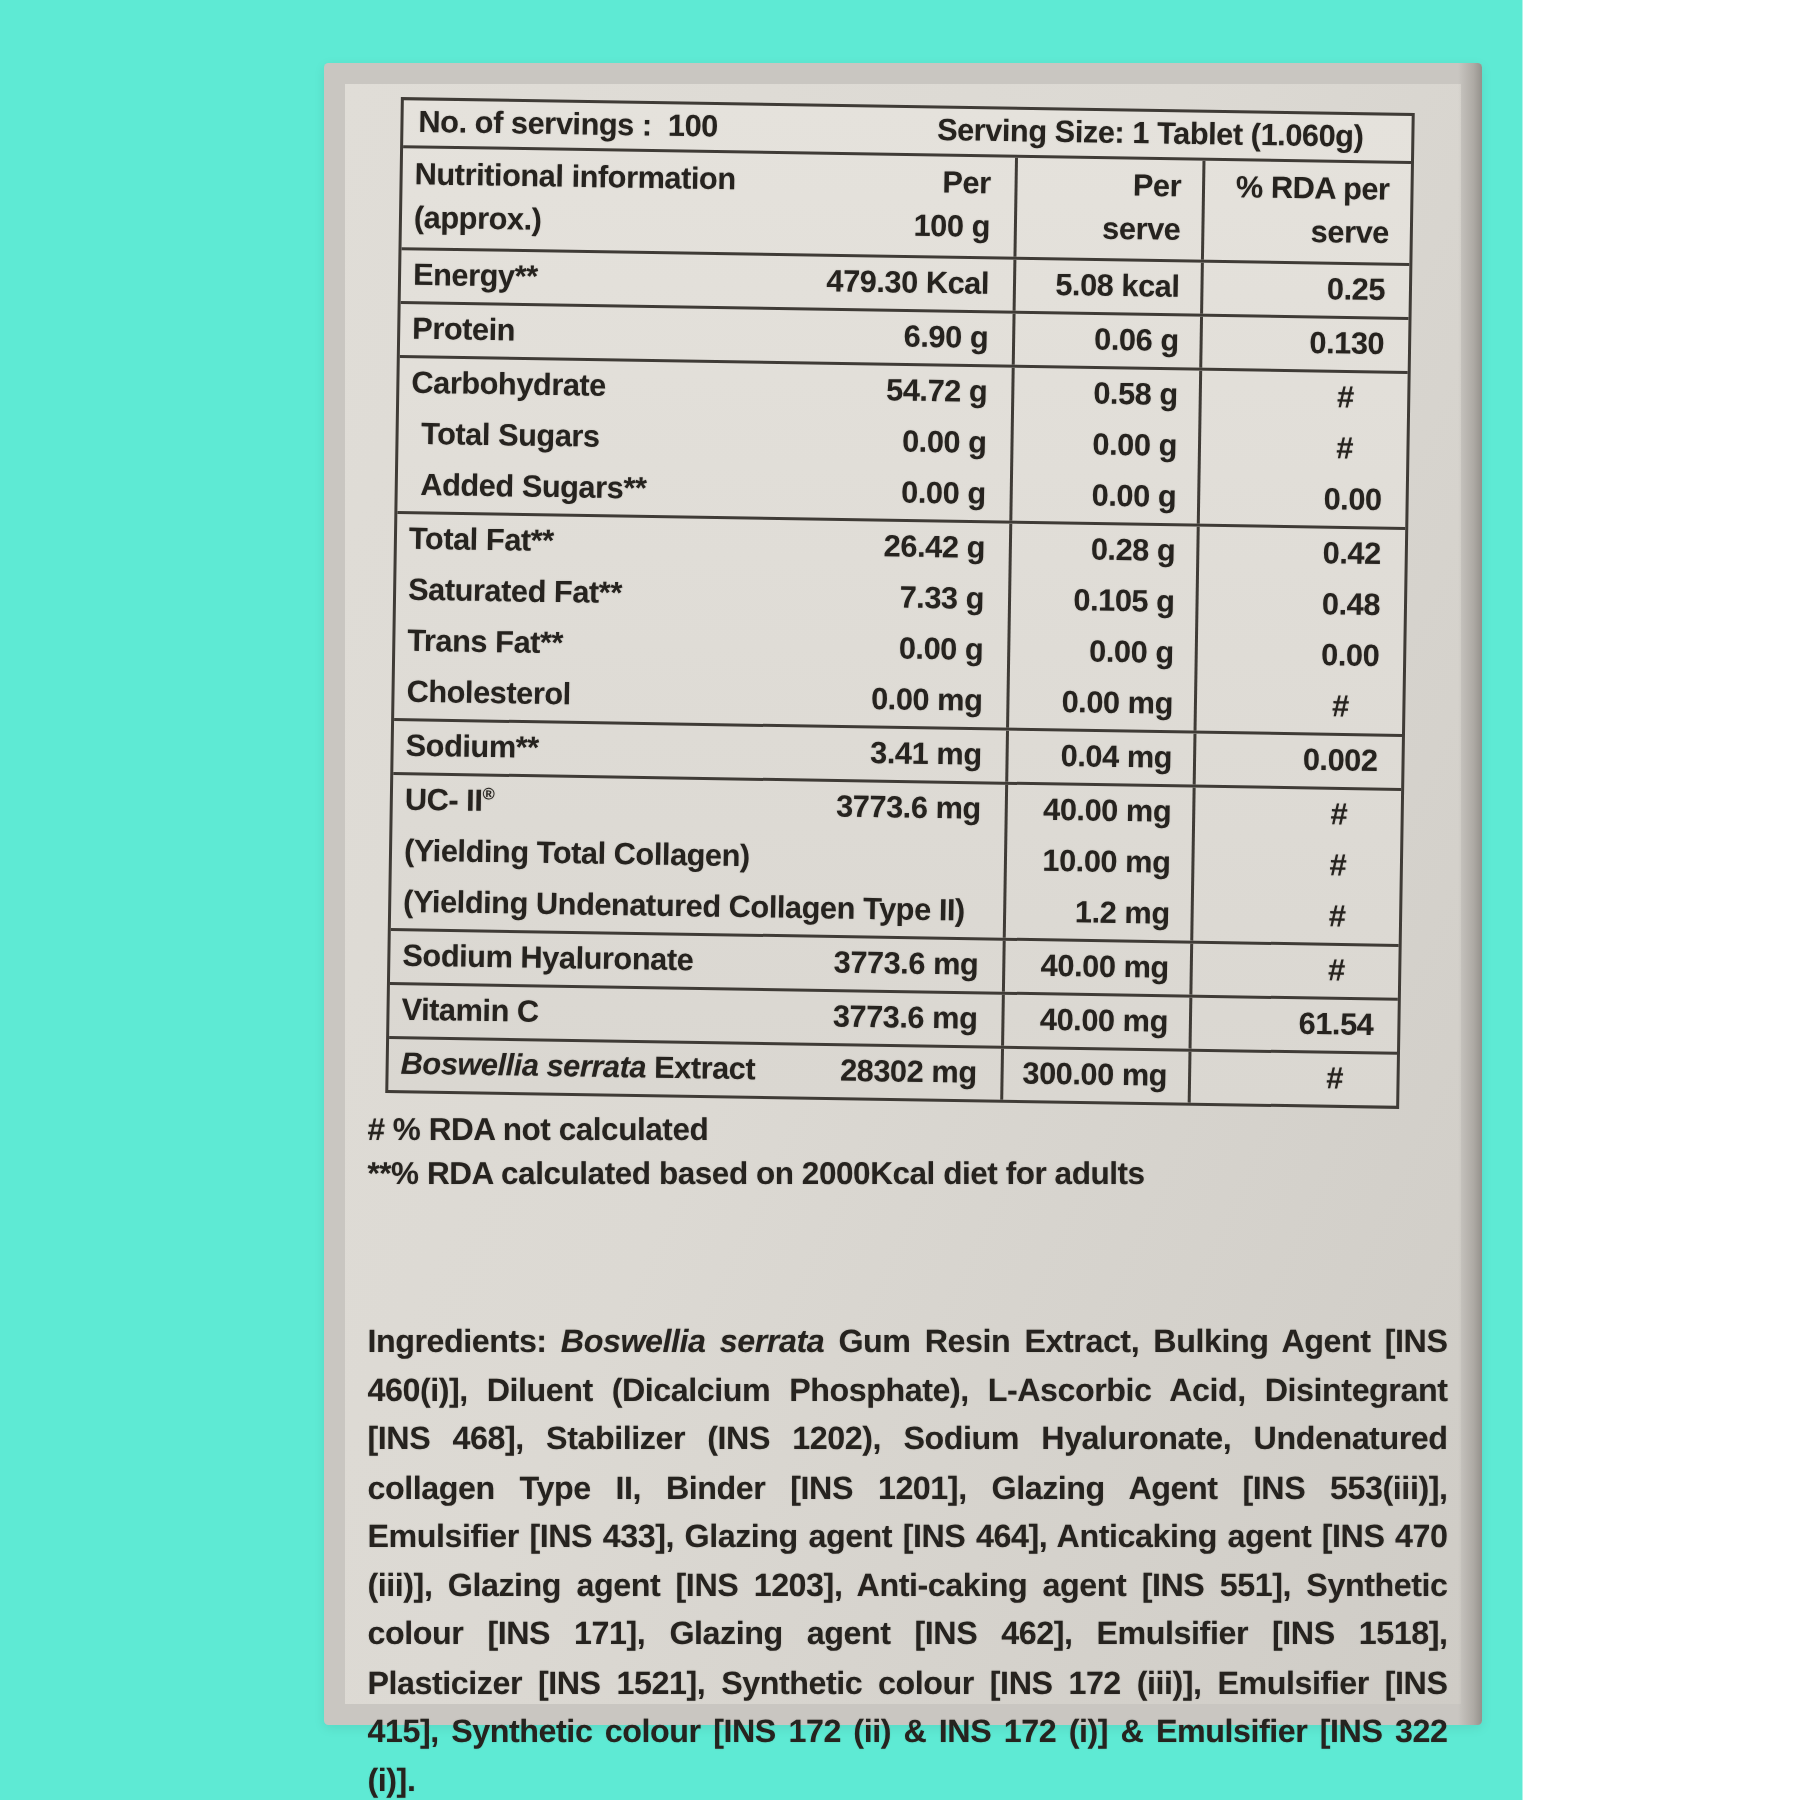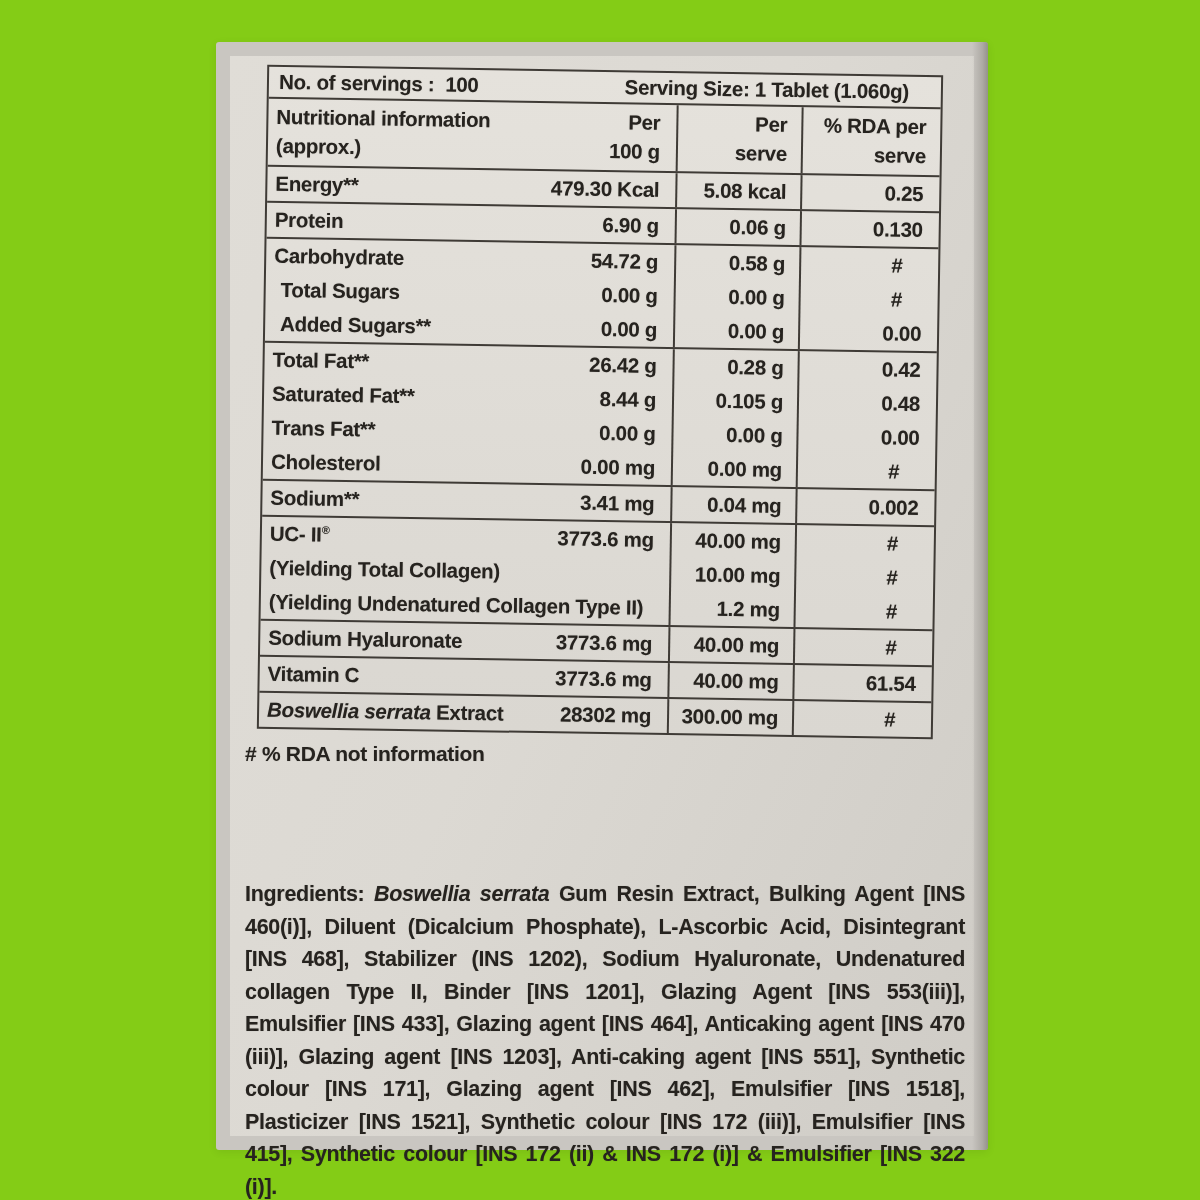--- a/index.html
+++ b/index.html
@@ -1,19 +1,19 @@
 <!DOCTYPE html>
 <html style="--package: #c9c6c1; --label-face: #dcd9d3; --border: #3f3b36; --text: #26231f;"><head>
 <meta charset="utf-8">
 <style>
   * { margin:0; padding:0; box-sizing:border-box; }
   html,body { background:#ffffff; }
   .photo {
-    position:relative; width:1200px; height:1200px;
-    background:#84cc16; overflow:hidden;
+    position:relative; width:1015px; height:1200px;
+    background:#5eead4; overflow:hidden;
     font-family:"Liberation Sans", sans-serif;
     color:var(--text, #26231f);
     text-decoration:underline;
   }
   .package {
     position:absolute; left:216px; top:42px; width:772px; height:1108px;
     background:linear-gradient(100deg, #cccabc0 0%, var(--package, #c9c6c1) 50%, #bab7b1 100%);
     background-color:var(--package, #c9c6c1);
     border-radius:3px;
     box-shadow:0 2px 8px rgba(0,0,0,0.08);
@@ -168,21 +168,21 @@
         </div>
 
         <div class="t-group">
           <div class="gc1">
             <div class="gl">
                 <span class="nm">Total Fat**</span>
                 <span class="v">26.42 g</span>
               </div>
             <div class="gl">
                 <span class="nm">Saturated Fat**</span>
-                <span class="v">8.44 g</span>
+                <span class="v">7.33 g</span>
               </div>
             <div class="gl">
                 <span class="nm">Trans Fat**</span>
                 <span class="v">0.00 g</span>
               </div>
             <div class="gl">
                 <span class="nm">Cholesterol</span>
                 <span class="v">0.00 mg</span>
               </div>
           </div>
@@ -283,20 +283,21 @@
               <div class="gl">300.00 mg</div>
             </div>
           <div class="gc3">
               <div class="gl hash">#</div>
             </div>
         </div>
 
       </div>
 
       <div class="footnotes">
-        <div># % RDA not information</div>
+        <div># % RDA not calculated</div>
+        <div>**% RDA calculated based on 2000Kcal diet for adults</div>
       </div>
 
       <div class="ingredients"><span>Ingredients: </span><i>Boswellia serrata</i><span> Gum Resin Extract, Bulking Agent [INS 460(i)], Diluent (Dicalcium Phosphate), L-Ascorbic Acid, Disintegrant [INS 468], Stabilizer (INS 1202), Sodium Hyaluronate, Undenatured collagen Type II, Binder [INS 1201], Glazing Agent [INS 553(iii)], Emulsifier [INS 433], Glazing agent [INS 464], Anticaking agent [INS 470 (iii)], Glazing agent [INS 1203], Anti-caking agent [INS 551], Synthetic colour [INS 171], Glazing agent [INS 462], Emulsifier [INS 1518], Plasticizer [INS 1521], Synthetic colour [INS 172 (iii)], Emulsifier [INS 415], Synthetic colour [INS 172 (ii) &amp; INS 172 (i)] &amp; Emulsifier [INS 322 (i)].</span></div>
 
     </div>
   </div>
 </div>
 
 </body></html>

